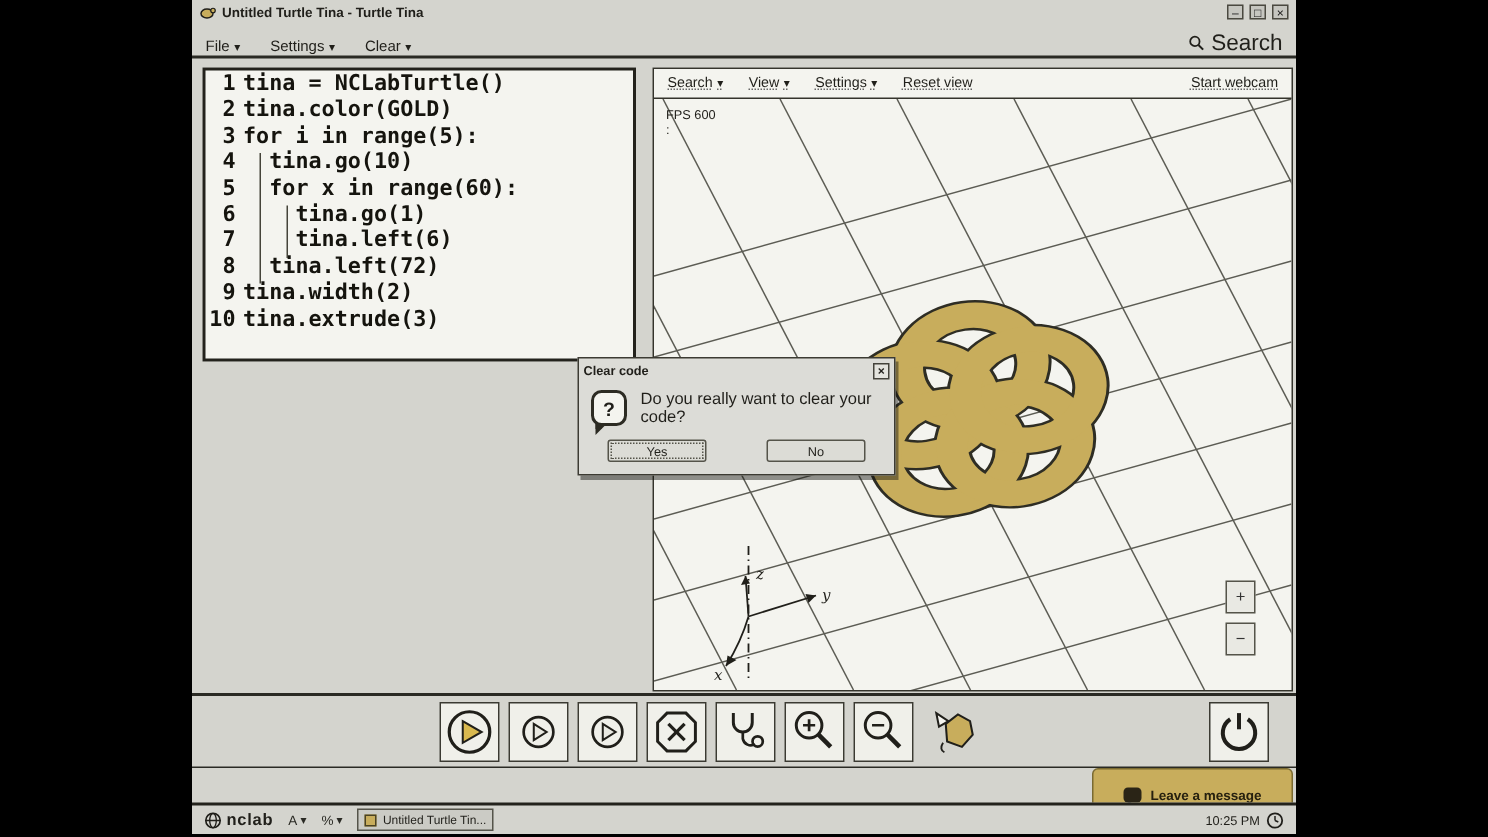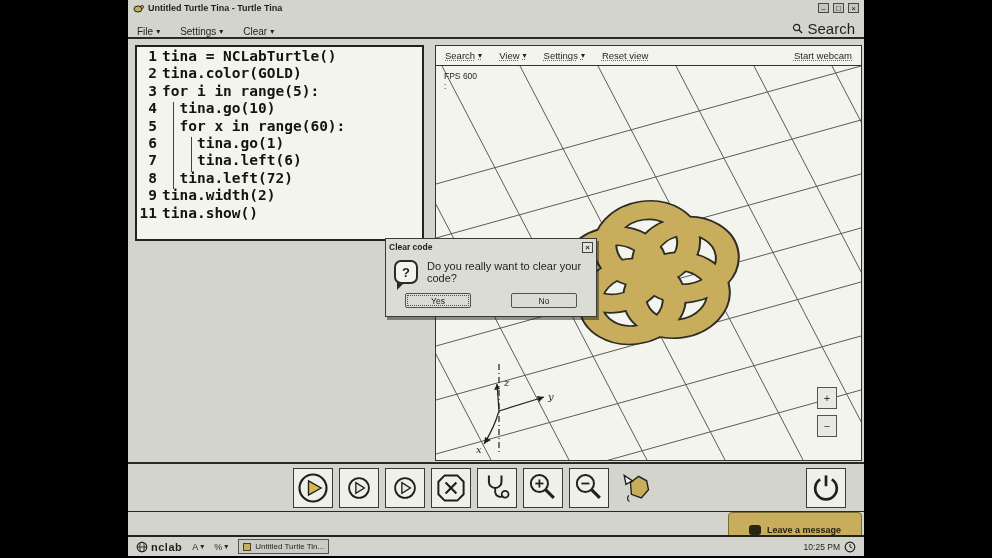--- a/index.html
+++ b/index.html
@@ -156,22 +156,22 @@
         </div>
       <div class="crow">
           <span class="ln">8</span>
           <span class="ct">  tina.left(72)</span>
         </div>
       <div class="crow">
           <span class="ln">9</span>
           <span class="ct">tina.width(2)</span>
         </div>
       <div class="crow">
-          <span class="ln">11</span>
-          <span class="ct">tina.show()</span>
+          <span class="ln">10</span>
+          <span class="ct">tina.extrude(3)</span>
         </div>
       <div class="guide g1"></div>
       <div class="guide g2"></div>
     </div>
 
     <div class="viewport">
       <div class="vmenu">
         <div class="vmitem">
           <span>Search</span>
           <span class="arr">▾</span>

